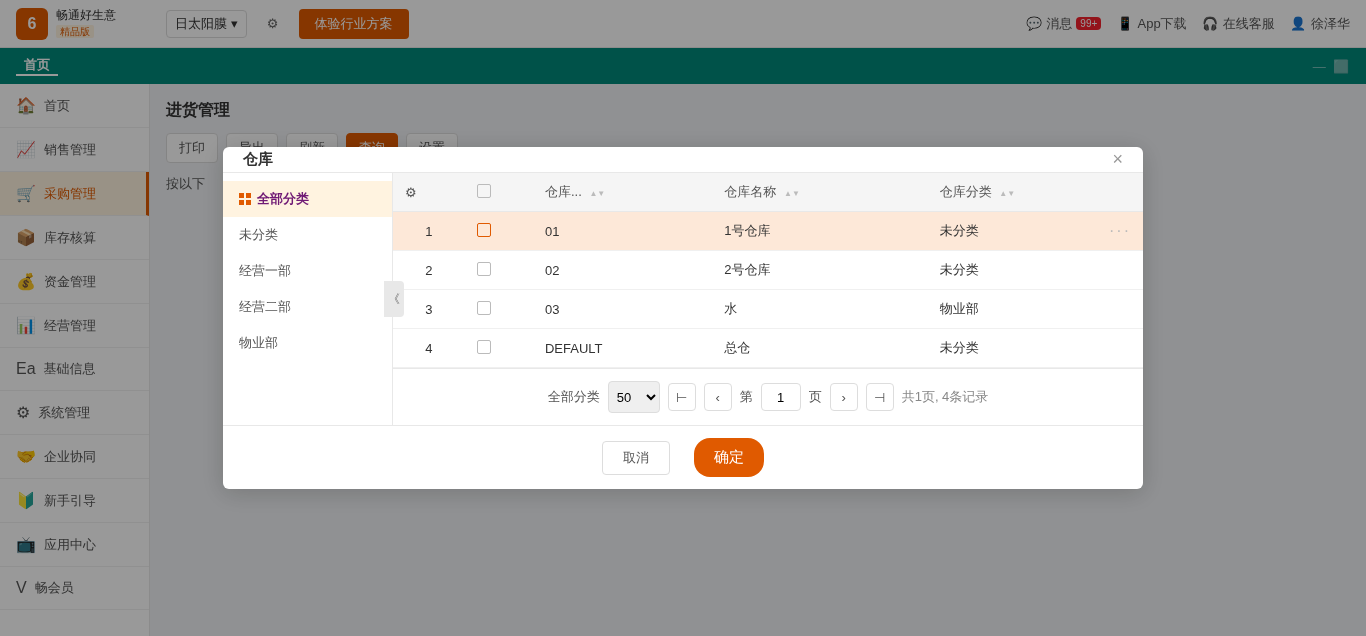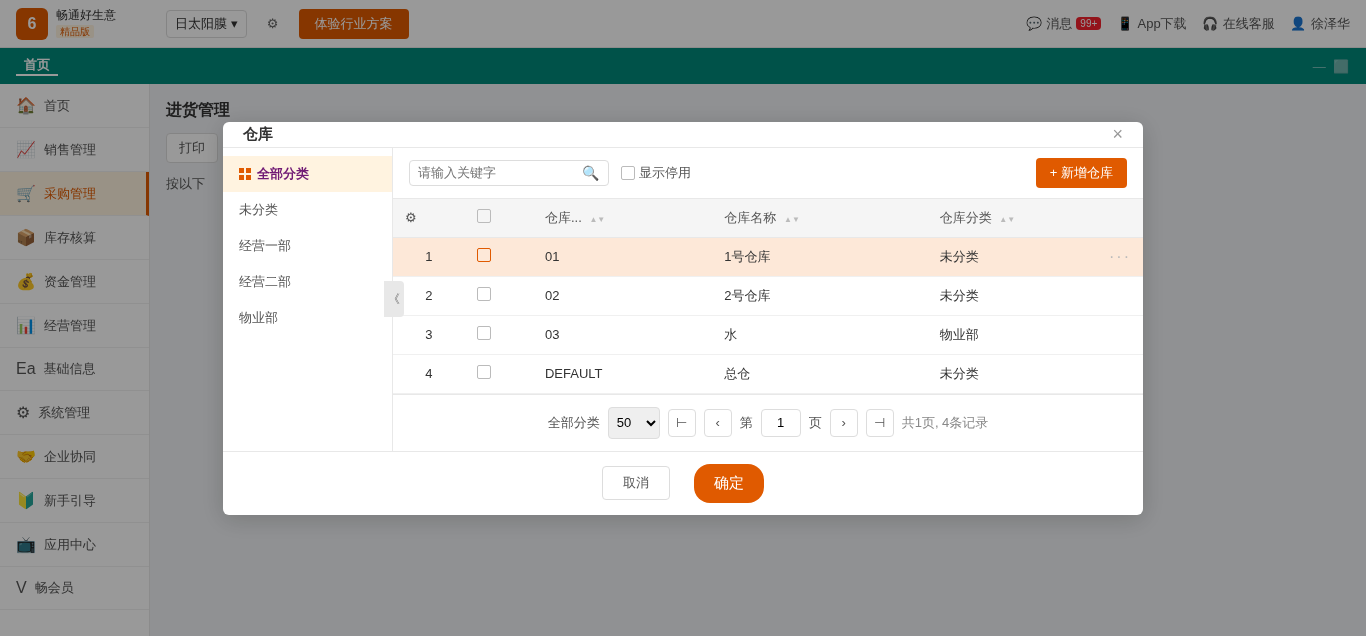--- a/index.html
+++ b/index.html
@@ -248,31 +248,20 @@
         <div class="cat-item">经营一部</div>
         <div class="cat-item">经营二部</div>
         <div class="cat-item">物业部</div>
         <div class="cat-collapse-btn">
           <span>《</span>
         </div>
       </div>
 
       <div class="table-area">
 
-        <div class="table-toolbar">
-          <div class="search-input-wrap">
-            <input type="text" placeholder="请输入关键字" style="">
-            <span class="search-icon">🔍</span>
-          </div>
-          <label class="show-disabled">
-            <span class="checkbox-sq"></span>
-            <span>显示停用</span>
-          </label>
-          <button class="add-btn">+ 新增仓库</button>
-        </div>
 
         <div class="table-scroll">
           <table class="data-table">
             <thead>
               <tr>
                 <th class="col-num gear-col">⚙</th>
                 <th class="col-check">
                   <span class="checkbox-sq"></span>
                 </th>
                 <th class="col-code">

